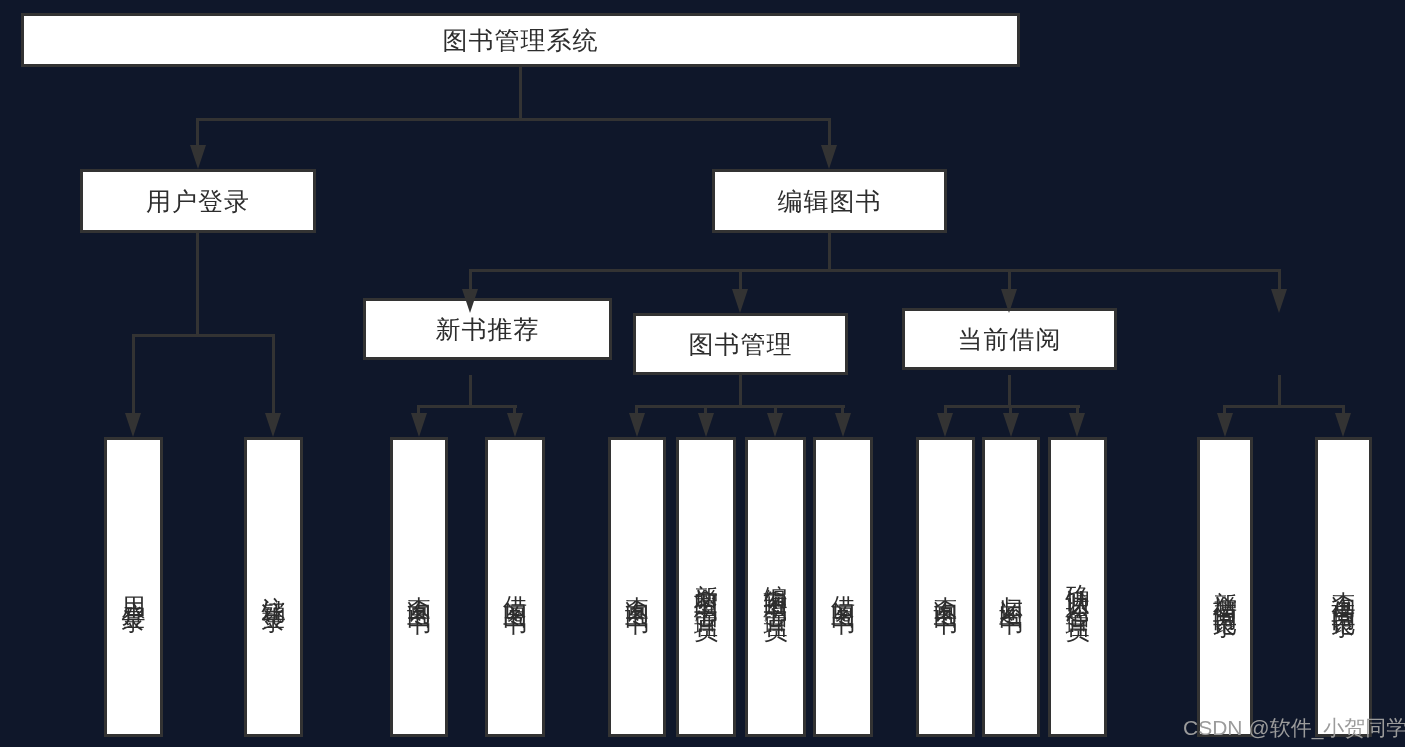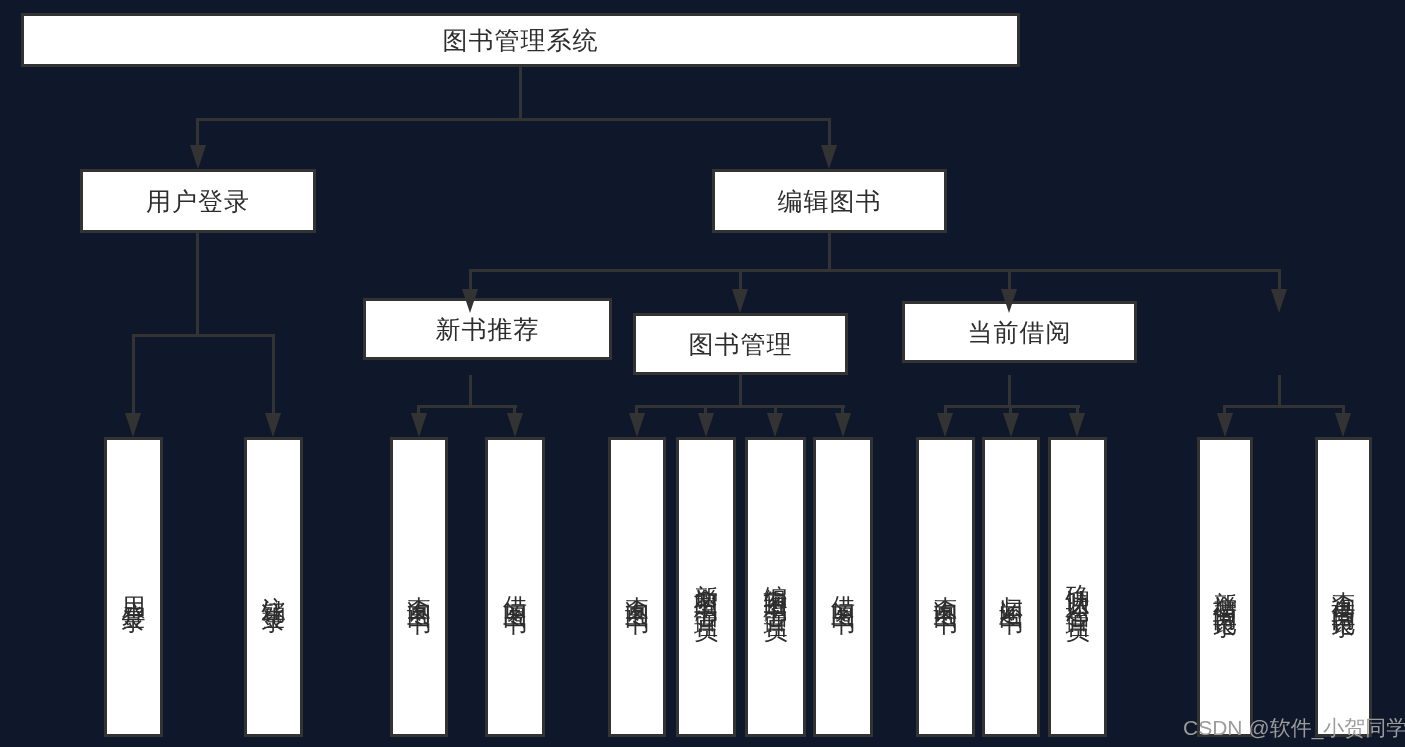--- a/index.html
+++ b/index.html
@@ -50,21 +50,21 @@
 
 <div class="canvas">
 
   <div class="box h" style="left:21px; top:13px; width:999px; height:54px">图书管理系统</div>
 
   <div class="box h" style="left:80px; top:169px; width:236px; height:64px">用户登录</div>
   <div class="box h" style="left:712px; top:169px; width:235px; height:64px">编辑图书</div>
 
   <div class="box h" style="left:363px; top:298px; width:249px; height:62px">新书推荐</div>
   <div class="box h" style="left:633px; top:313px; width:215px; height:62px">图书管理</div>
-  <div class="box h" style="left:902px; top:301px; width:235px; height:62px">当前借阅</div>
+  <div class="box h" style="left:902px; top:308px; width:215px; height:62px">当前借阅</div>
 
   <div class="box v" style="left:104px; top:437px; width:59px; height:300px">
     <span class="vtext">用户登录</span>
   </div>
   <div class="box v" style="left:244px; top:437px; width:59px; height:300px">
     <span class="vtext">注销登录</span>
   </div>
 
   <div class="box v" style="left:390px; top:437px; width:58px; height:300px">
     <span class="vtext">查询图书</span>

